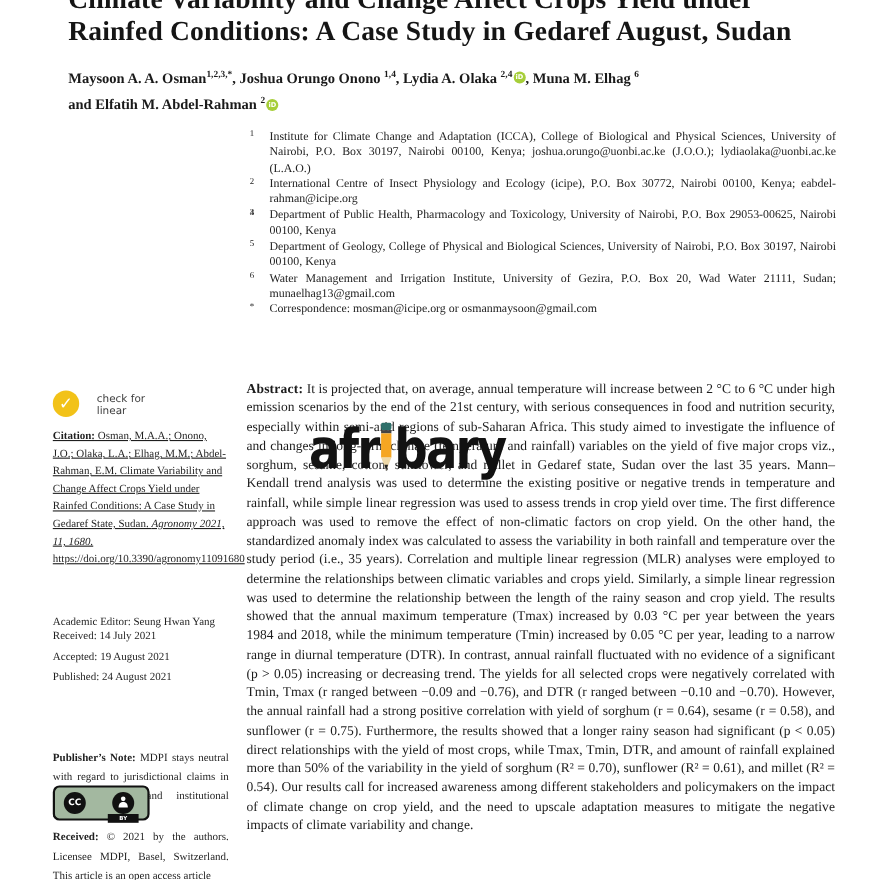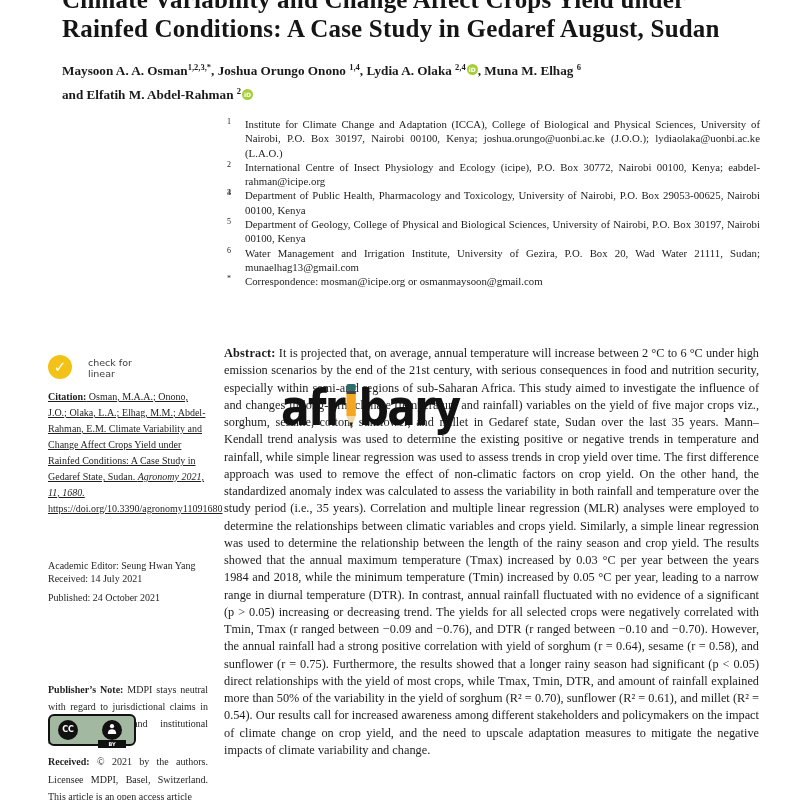--- a/index.html
+++ b/index.html
@@ -108,21 +108,22 @@
 </div>
 
 <div class="side-text citation-block">
   <b>Citation:</b><span> Osman, M.A.A.; Onono, J.O.; Olaka, L.A.; Elhag, M.M.; Abdel-Rahman, E.M. Climate Variability and Change Affect Crops Yield under Rainfed Conditions: A Case Study in Gedaref State, Sudan. </span><span class="italic">Agronomy 2021, 11, 1680.</span><span> https://doi.org/10.3390/agronomy11091680</span>
 </div>
 
 <div class="side-text academic-editor">Academic Editor: Seung Hwan Yang</div>
 
 <div class="side-text dates-block">
   <div>Received: 14 July 2021</div>
-  <div>Published: 24 October 2021</div>
+  <div>Accepted: 19 August 2021</div>
+  <div>Published: 24 August 2021</div>
 </div>
 
 <div class="side-text publishers-note">
   <b>Publisher’s Note:</b><span> MDPI stays neutral with regard to jurisdictional claims in published maps and institutional affiliations.</span>
 </div>
 
 <div class="cc-badge">
   <div class="cc-circle cc">CC</div>
   <div class="cc-circle by">
     <svg width="12" height="12" viewBox="0 0 12 12" style="vertical-align:middle">

